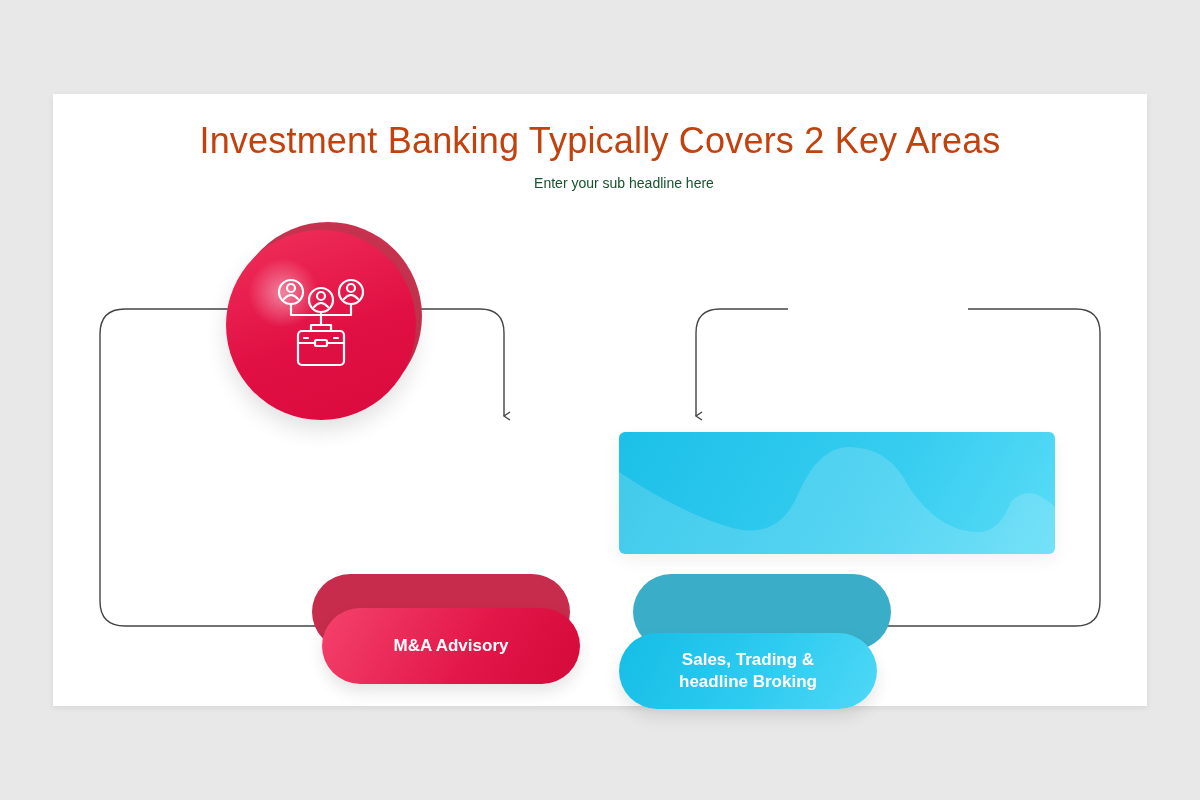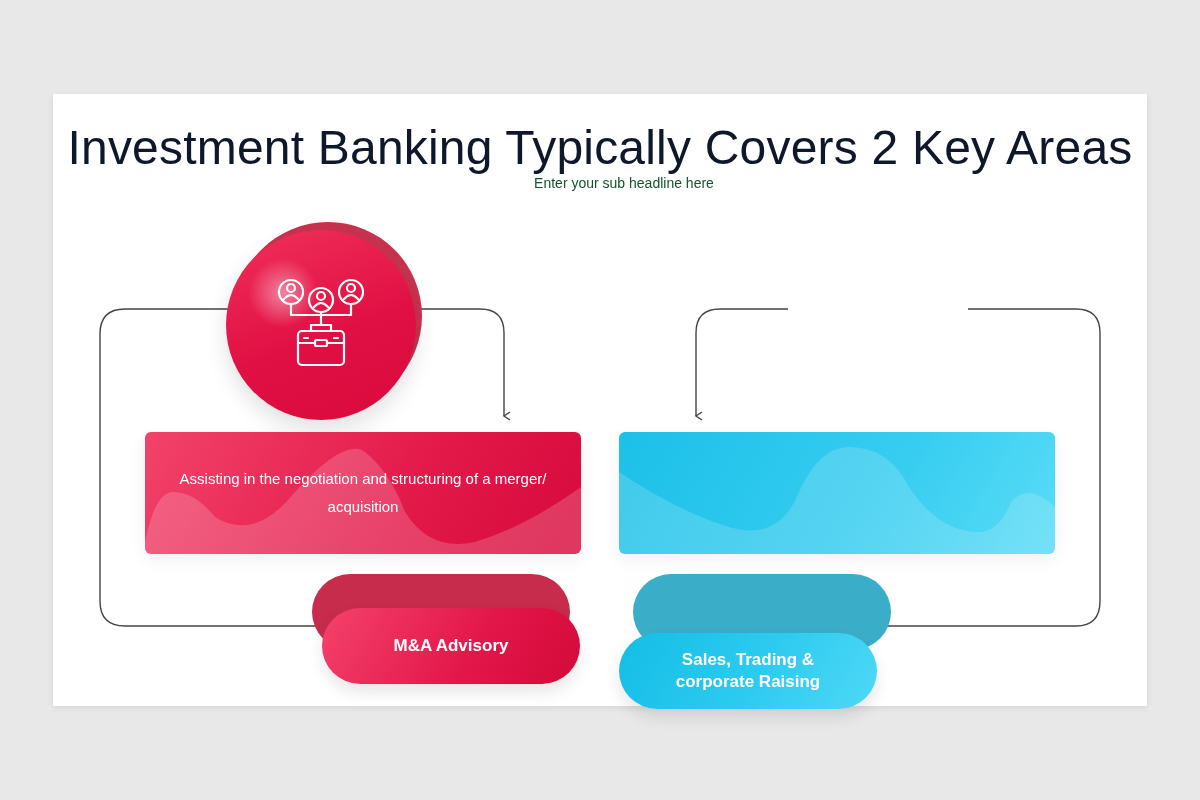--- a/index.html
+++ b/index.html
@@ -13,22 +13,22 @@
     position: absolute;
     left: 53px; top: 94px;
     width: 1094px; height: 612px;
     background: #ffffff;
     box-shadow: 0 2px 6px rgba(0,0,0,0.08);
   }
   .title {
     position: absolute;
     left: 0; right: 0; top: 26px;
     text-align: center;
-    font-size: 48px;
-    color: #0f172a;
+    font-size: 36px;
+    color: #c2410c;
     letter-spacing: 0.2px;
   }
   .subtitle {
     position: absolute;
     left: 0; right: 0; top: 81px;
     text-align: center;
     font-size: 14px;
     color: #14532d;
     padding-left: 48px;
   }
@@ -134,42 +134,36 @@
           <rect x="27" y="56" width="46" height="34" rx="4"></rect>
           <path d="M27,68 L44,68 M56,68 L73,68"></path>
           <rect x="44" y="65" width="12" height="6" rx="1.5"></rect>
           <path d="M33,63 L37,63 M63,63 L67,63"></path>
         </g>
       </svg>
     </div>
   </div>
 
 
-  <div class="box pink-box" style="left:92px; top:338px;">
-    <svg class="wave" width="436" height="122" viewBox="0 0 436 122">
-      <path d="M0,110 Q10,60 28,60 Q50,60 70,85 Q110,110 150,60 Q200,5 220,20 Q245,40 260,80 Q285,120 330,110 Q380,95 436,55 L436,122 L0,122 Z" fill="rgba(255,255,255,0.18)"></path>
-    </svg>
-    <div class="box-text">Assisting in the negotiation and structuring of a merger/ acquisition</div>
-  </div>
 
   <div class="box cyan-box" style="left:566px; top:338px;">
     <svg class="wave" width="436" height="122" viewBox="0 0 436 122">
       <path d="M0,40 Q60,80 110,95 Q160,110 180,60 Q200,15 230,15 Q270,15 290,55 Q320,100 360,100 Q380,100 392,70 Q410,50 436,75 L436,122 L0,122 Z" fill="rgba(255,255,255,0.16)"></path>
     </svg>
   </div>
 
   <div class="pill-wrap" style="left:259px; top:480px;">
     <div class="pill-back pink-pill-back" style="left:0; top:0;"></div>
     <div class="pill-front pink-pill-front" style="left:10px; top:12px;margin-top:22px;">
       <span>M&amp;A Advisory</span>
     </div>
   </div>
 
   <div class="pill-wrap" style="left:566px; top:480px;">
     <div class="pill-back cyan-pill-back" style="left:14px; top:0;"></div>
     <div class="pill-front cyan-pill-front" style="left:0; top:12px;margin-top:47px;">
       <div>
         <div>Sales, Trading &amp;</div>
-        <div>corporate Raising</div>
+        <div>headline Broking</div>
       </div>
     </div>
   </div>
 </div>
 
 </body></html>

